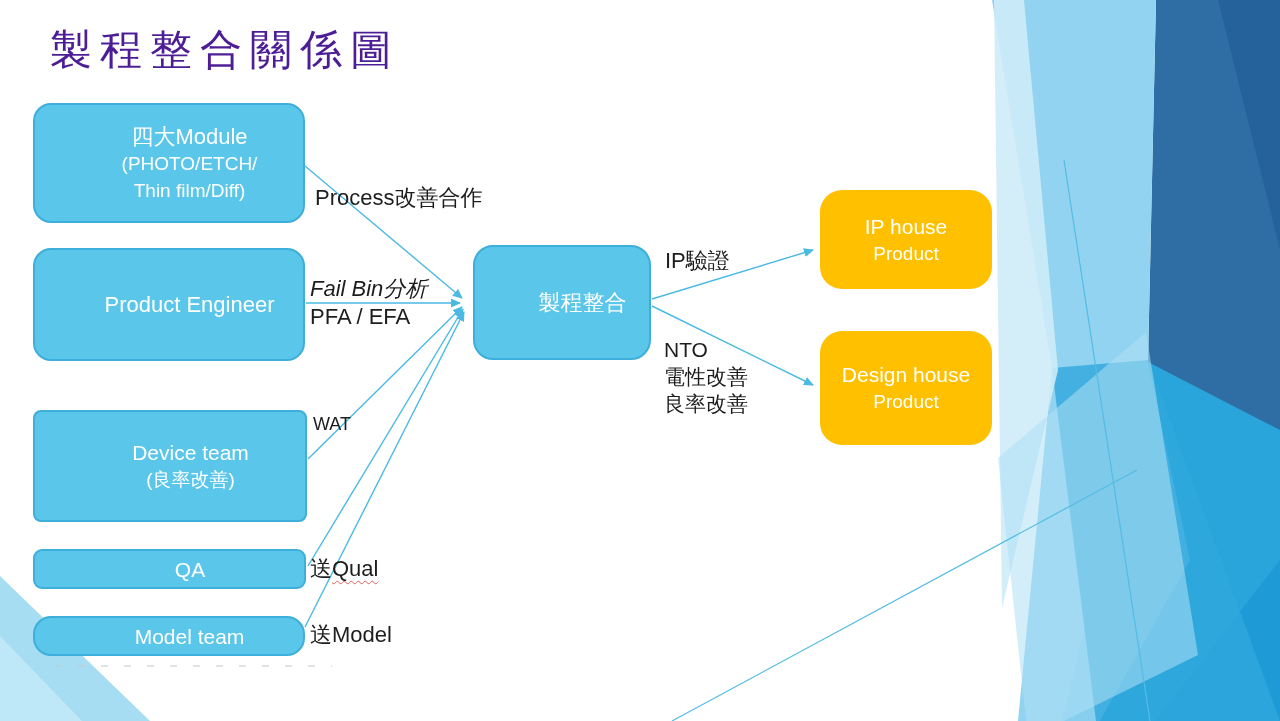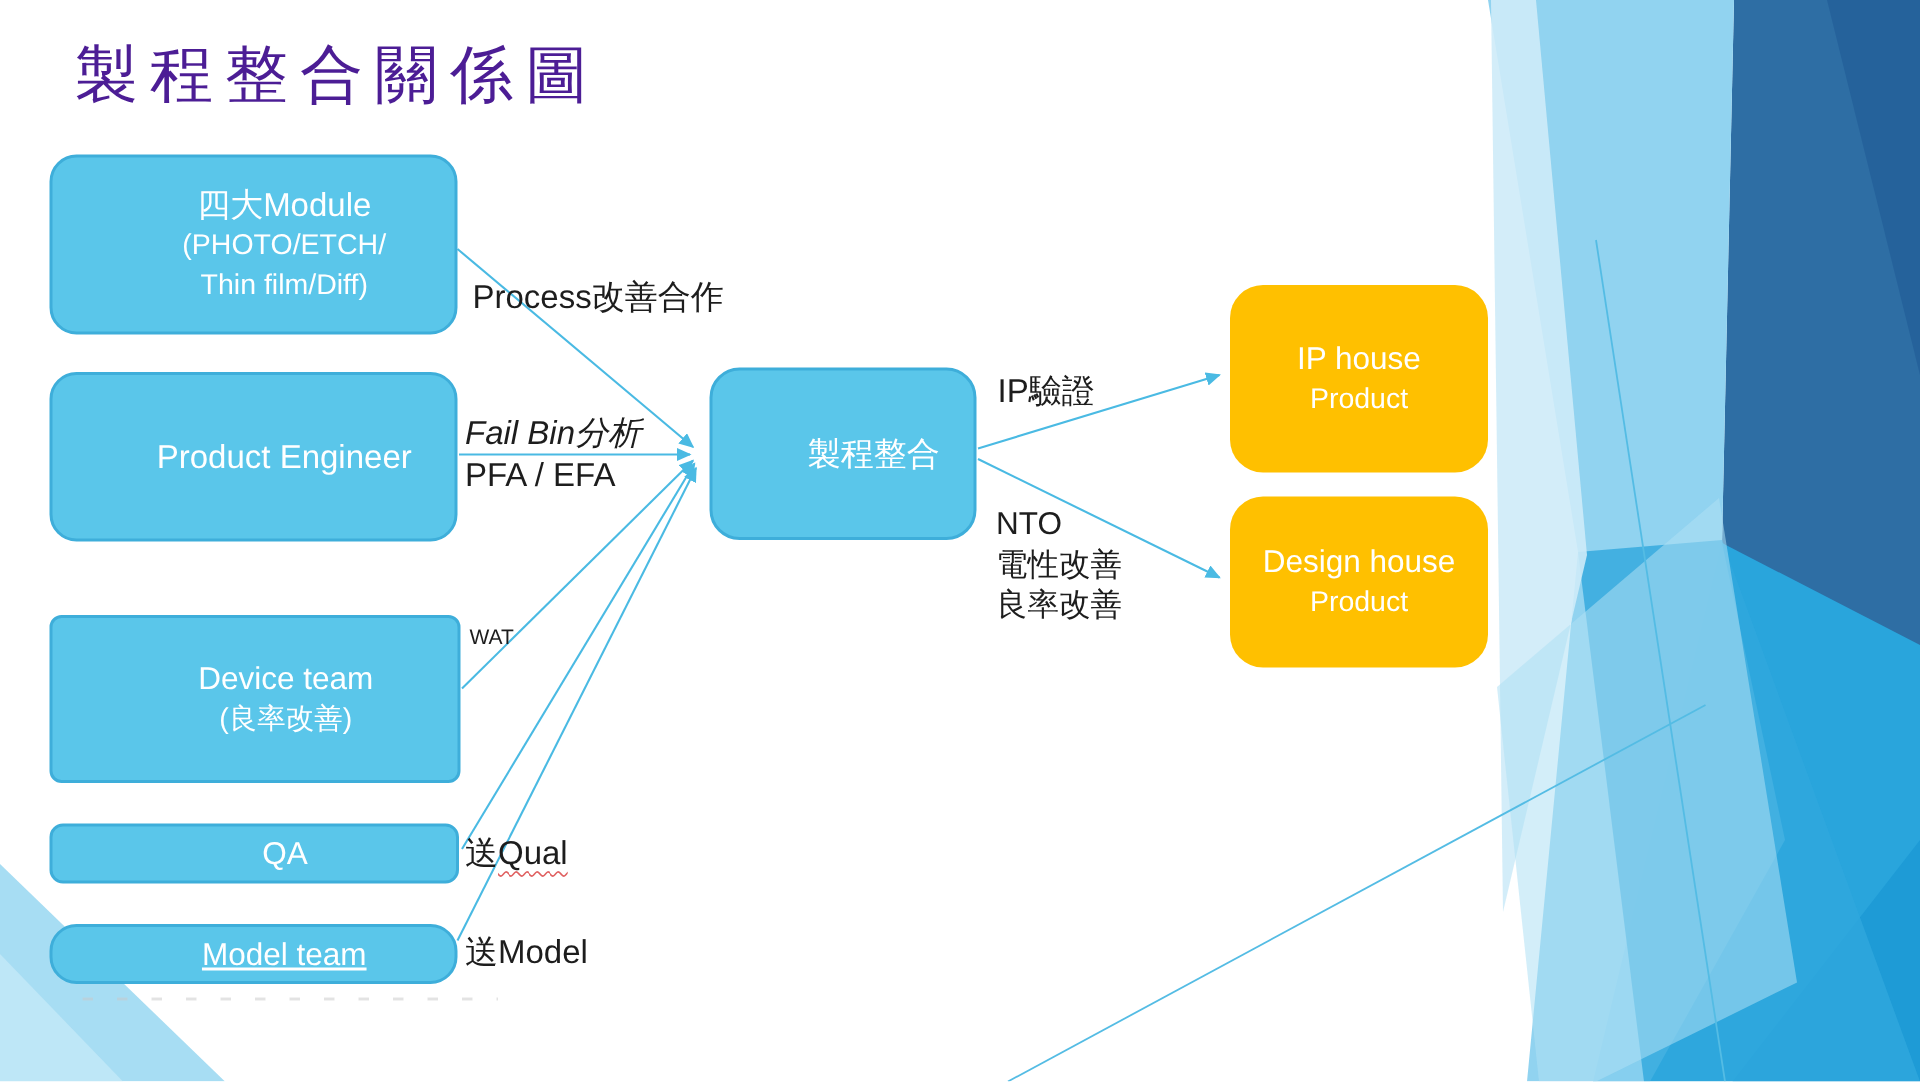--- a/index.html
+++ b/index.html
@@ -93,46 +93,46 @@
 
   <div class="node node-blue" style="left:33px; top:410px; width:274px; height:112px; border-radius:8px;">
     <span class="t-md">Device team</span>
     <span class="t-sm">(良率改善)</span>
   </div>
 
   <div class="node node-blue t-md" style="left:33px; top:549px; width:273px; height:40px; border-radius:9px;">
     <span>QA</span>
   </div>
 
-  <div class="node node-blue t-md" style="left:33px; top:616px; width:272px; height:40px; border-radius:18px;text-decoration:underline;">
+  <div class="node node-blue t-md" style="left:33px; top:616px; width:272px; height:40px; border-radius:18px;">
     <span>Model team</span>
   </div>
 
   <div class="node node-blue t-lg" style="left:473px; top:245px; width:178px; height:115px; border-radius:20px;">
     <span>製程整合</span>
   </div>
 
-  <div class="node node-orange" style="left:820px; top:190px; width:172px; height:125px; border-radius:22px;">
+  <div class="node node-orange" style="left:820px; top:190px; width:172px; height:99px; border-radius:22px;">
     <span class="t-md">IP house</span>
     <span class="t-sm">Product</span>
   </div>
 
   <div class="node node-orange" style="left:820px; top:331px; width:172px; height:114px; border-radius:22px;">
     <span class="t-md">Design house</span>
     <span class="t-sm">Product</span>
   </div>
 
   <div class="edge-label" style="left:315px; top:184px;">Process改善合作</div>
 
   <div class="edge-label" style="left:310px; top:275px;">
     <span style="display:block;font-style:italic;">Fail Bin分析</span>
     <span style="display:block;">PFA / EFA</span>
   </div>
 
-  <div class="edge-label" style="left:313px; top:410px; font-size:14px;">WAT</div>
+  <div class="edge-label" style="left:313px; top:410px; font-size:18px;">WAT</div>
 
   <div class="edge-label" style="left:310px; top:555px;">
     <span>送</span><span class="wavy">Qual</span>
   </div>
 
   <div class="edge-label" style="left:310px; top:621px;">送Model</div>
 
   <div class="edge-label" style="left:665px; top:247px;">IP驗證</div>
 
   <div class="edge-label" style="left:664px; top:336px; font-size:21px; line-height:27px;">

